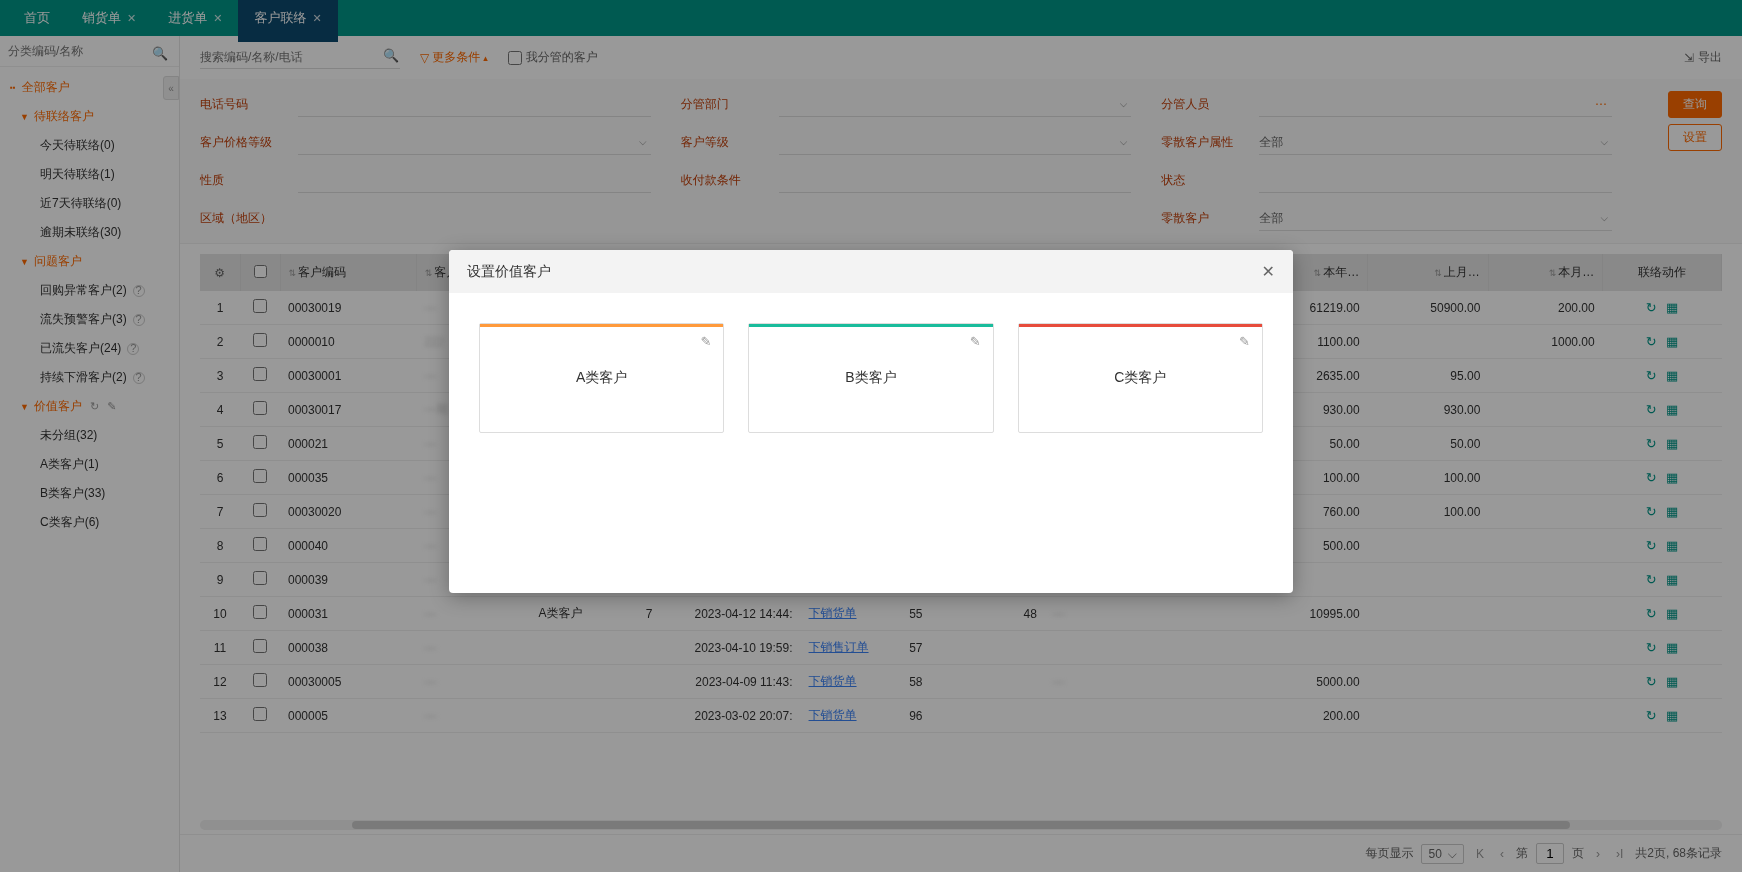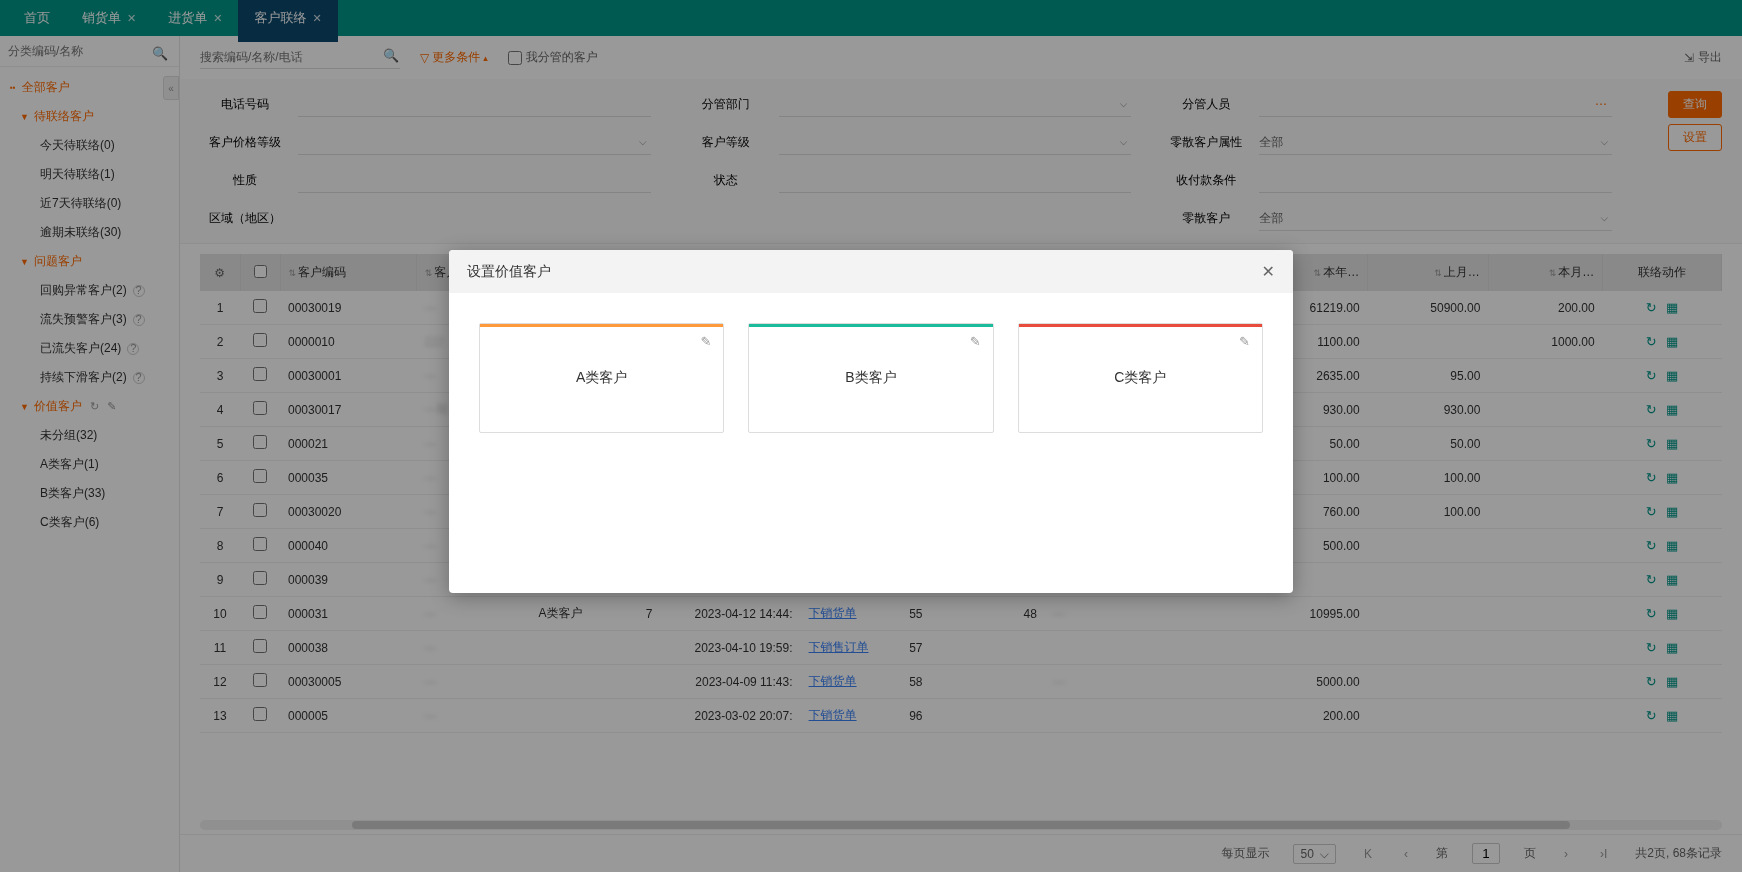--- a/index.html
+++ b/index.html
@@ -41,21 +41,21 @@
     .search-input-box .search-icon { position: absolute; right: 0; top: 2px; color: #ff6a00; font-size: 13px; }
     .more-filter { color: #ff6a00; cursor: pointer; display: flex; align-items: center; gap: 3px; }
     .more-filter .arrow-down { font-size: 9px; }
     .checkbox-label { display: flex; align-items: center; gap: 4px; color: #666; }
     .checkbox-label input { width: 14px; height: 14px; }
     .export-btn { margin-left: auto; color: #666; display: flex; align-items: center; gap: 4px; cursor: pointer; }
     
     
     .filter-panel { background: #fafafa; padding: 12px 20px; display: grid; grid-template-columns: repeat(3, 1fr) 80px; gap: 12px 30px; border-bottom: 1px solid #eee; position: relative; }
     .filter-field { display: flex; align-items: center; gap: 8px; }
-    .filter-label { width: 90px; text-align: center; color: #000000; font-size: 12px; white-space: nowrap; }
+    .filter-label { width: 90px; text-align: left; color: #c2410c; font-size: 12px; white-space: nowrap; }
     .filter-input { flex: 1; border-bottom: 1px solid #ddd; height: 26px; line-height: 26px; position: relative; color: #666; display: flex; align-items: center; justify-content: space-between; padding-right: 4px; }
     .filter-input .chevron { color: #999; font-size: 10px; }
     .filter-input .dots { color: #ff6a00; letter-spacing: 1px; }
     .filter-actions { display: flex; flex-direction: column; gap: 6px; position: absolute; right: 20px; top: 12px; }
     .btn-search { background: #ff6a00; color: #fff; border: 1px solid #ff6a00; padding: 4px 14px; border-radius: 3px; cursor: pointer; font-size: 12px; }
     .btn-settings { background: #fff; color: #ff6a00; border: 1px solid #ff6a00; padding: 4px 14px; border-radius: 3px; cursor: pointer; font-size: 12px; }
     
     
     .table-wrap { flex: 1; overflow: auto; padding: 10px 20px 0 20px; }
     table { width: 100%; border-collapse: collapse; }
@@ -64,21 +64,21 @@
     th.right, td.right { text-align: right; }
     td { padding: 8px 8px; border-bottom: 1px solid #eee; font-size: 12px; white-space: nowrap; }
     td.link { color: #3b82f6; text-decoration: underline; cursor: pointer; }
     .cell-checkbox input { width: 14px; height: 14px; }
     .gear-icon { color: #666; font-size: 12px; }
     .row-action { color: #009688; display: inline-block; margin: 0 3px; cursor: pointer; font-size: 13px; }
     th .sort-icon { font-size: 9px; color: #999; margin-right: 2px; vertical-align: middle; }
     .blurred { color: #ccc; filter: blur(2px); user-select: none; }
     
     
-    .pagination { padding: 8px 20px; display: flex; align-items: center; justify-content: flex-end; gap: 24px; border-top: 1px solid #eee; color: #666; font-size: 12px; }
+    .pagination { padding: 8px 20px; display: flex; align-items: center; justify-content: flex-end; gap: 8px; border-top: 1px solid #eee; color: #666; font-size: 12px; }
     .page-select { border: 1px solid #ccc; padding: 2px 6px; border-radius: 2px; display: flex; align-items: center; gap: 6px; }
     .page-btn { color: #999; cursor: pointer; padding: 0 4px; }
     .page-input { width: 28px; text-align: center; border: 1px solid #ccc; padding: 2px; border-radius: 2px; }
     
     
     .modal-overlay { position: absolute; inset: 0; background: rgba(0,0,0,0.4); display: flex; align-items: flex-start; justify-content: center; padding-top: 250px; z-index: 100; }
     .modal { background: #fff; width: 844px; border-radius: 4px; box-shadow: 0 4px 20px rgba(0,0,0,0.3); }
     .modal-header { background: #f3f3f3; padding: 12px 18px; font-size: 14px; color: #333; display: flex; align-items: center; justify-content: space-between; border-radius: 4px 4px 0 0; }
     .modal-close { cursor: pointer; color: #666; font-size: 16px; }
     .modal-body { padding: 30px 30px 60px 30px; display: flex; gap: 24px; min-height: 300px; }
@@ -256,27 +256,27 @@
       </div>
       <div></div>
 
       <div class="filter-field">
         <span class="filter-label">性质</span>
         <div class="filter-input">
             <span></span>
           </div>
       </div>
       <div class="filter-field">
+        <span class="filter-label">收付款条件</span>
+        <div class="filter-input">
+            <span></span>
+          </div>
+      </div>
+      <div class="filter-field">
         <span class="filter-label">状态</span>
-        <div class="filter-input">
-            <span></span>
-          </div>
-      </div>
-      <div class="filter-field">
-        <span class="filter-label">收付款条件</span>
         <div class="filter-input">
             <span></span>
           </div>
       </div>
       <div></div>
 
       <div class="filter-field">
         <span class="filter-label">区域（地区）</span>
         <div class="filter-input" style="border:none">
             <span></span>

